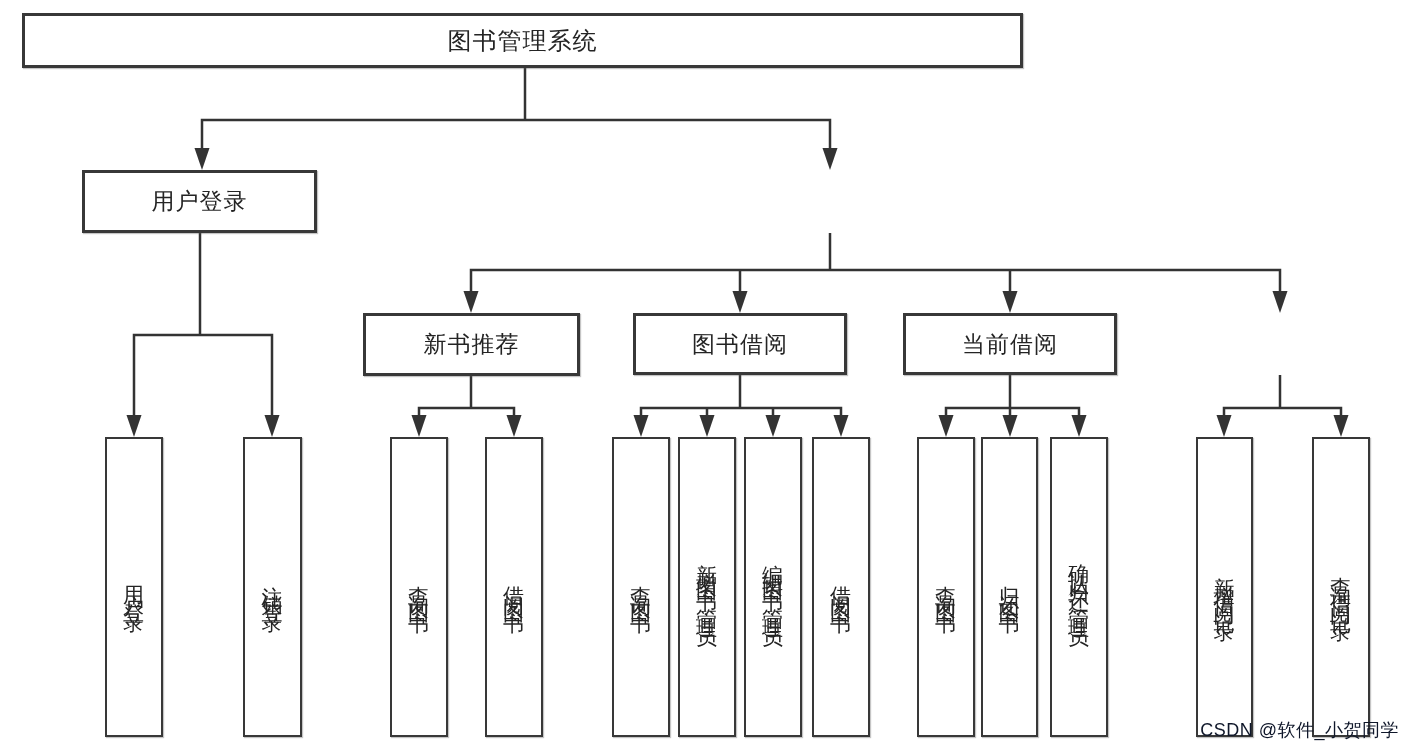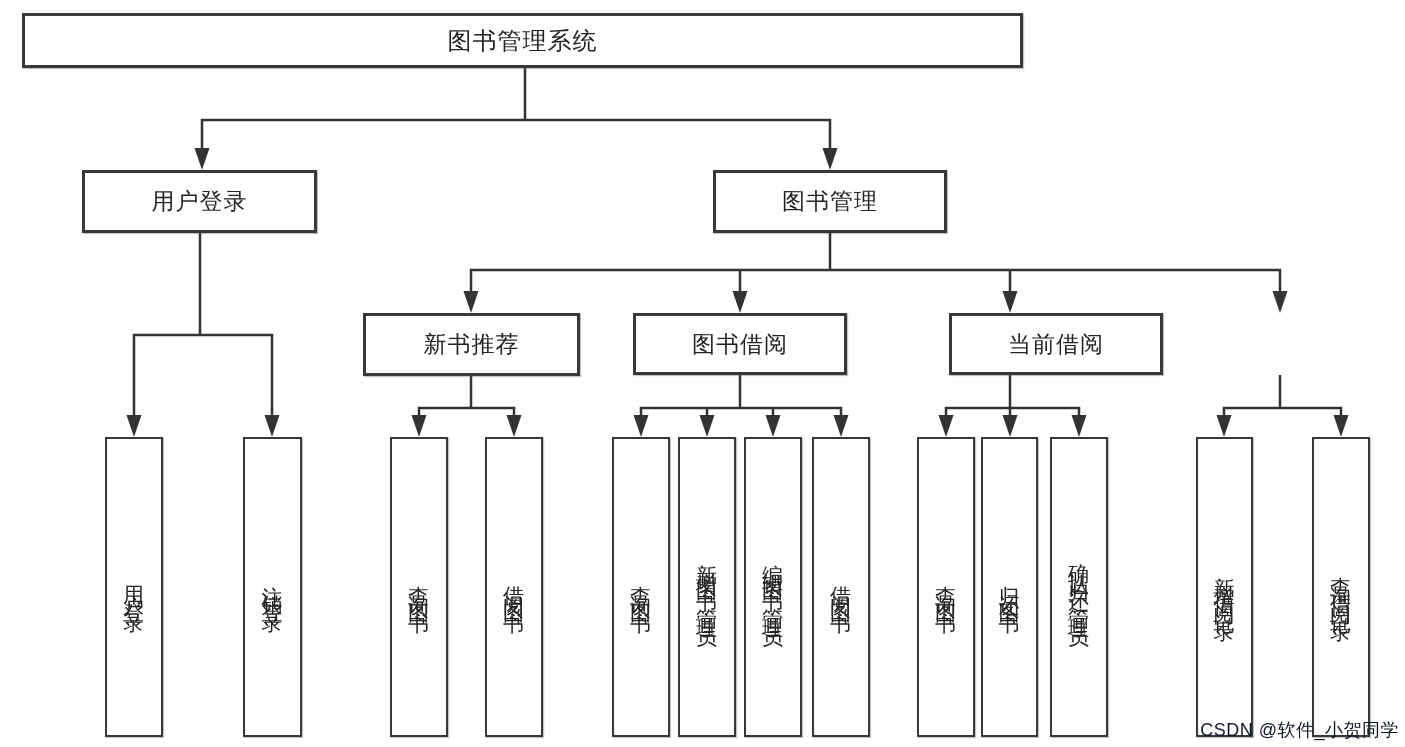--- a/index.html
+++ b/index.html
@@ -24,21 +24,21 @@
     letter-spacing:9px; line-height:1; white-space:nowrap;
   }
   
   #n-root   { left:22px;  top:13px;  width:1001px; height:55px; font-size:24px; }
   
   #n-user   { left:82px;  top:170px; width:235px; height:63px; }
   #n-mgmt   { left:713px; top:170px; width:234px; height:63px; }
   
   #n-sec0   { left:363px;  top:313px; width:217px; height:63px; }
   #n-sec1   { left:633px;  top:313px; width:214px; height:62px; }
-  #n-sec2   { left:903px;  top:313px; width:214px; height:62px;margin-left:46px; }
+  #n-sec2   { left:903px;  top:313px; width:214px; height:62px; }
   #n-sec3   { left:1173px; top:313px; width:214px; height:62px; }
   
   .leaf { top:437px; height:300px; }
   #l-u0 { left:105px;  width:58px; }
   #l-u1 { left:243px;  width:59px; }
   #l-n0 { left:390px;  width:58px; }
   #l-n1 { left:485px;  width:58px; }
   #l-b0 { left:612px;  width:58px; }
   #l-b1 { left:678px;  width:58px; }
   #l-b2 { left:744px;  width:58px; }
@@ -121,23 +121,20 @@
     </g>
   </svg>
 
   <div class="node" id="n-root">
     <span>图书管理系统</span>
   </div>
 
   <div class="node" id="n-user">
     <span>用户登录</span>
   </div>
-  <div class="node" id="n-mgmt">
-    <span>图书管理</span>
-  </div>
 
   <div class="node" id="n-sec1">
     <span>图书借阅</span>
   </div>
   <div class="node" id="n-sec0">
     <span>新书推荐</span>
   </div>
   <div class="node" id="n-sec2">
     <span>当前借阅</span>
   </div>

